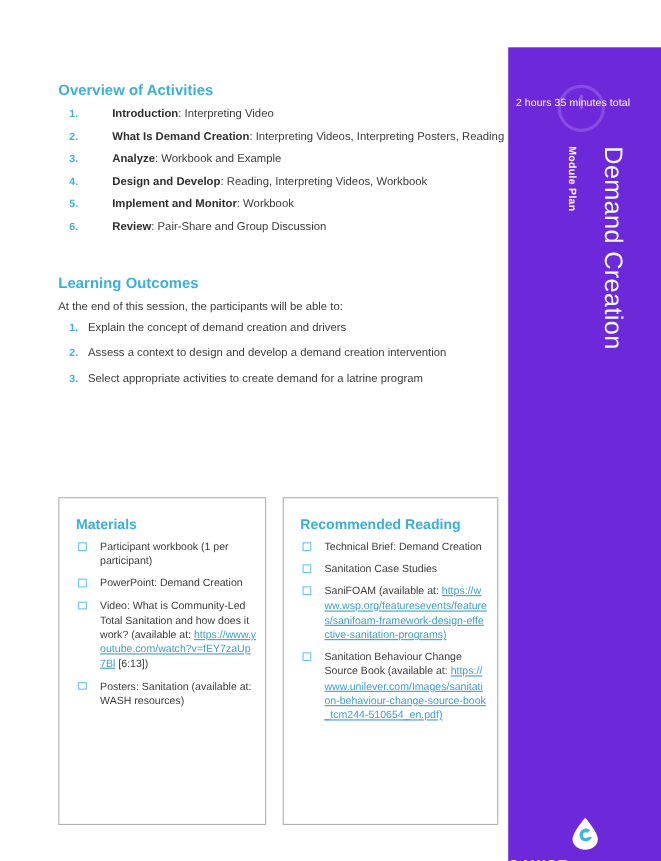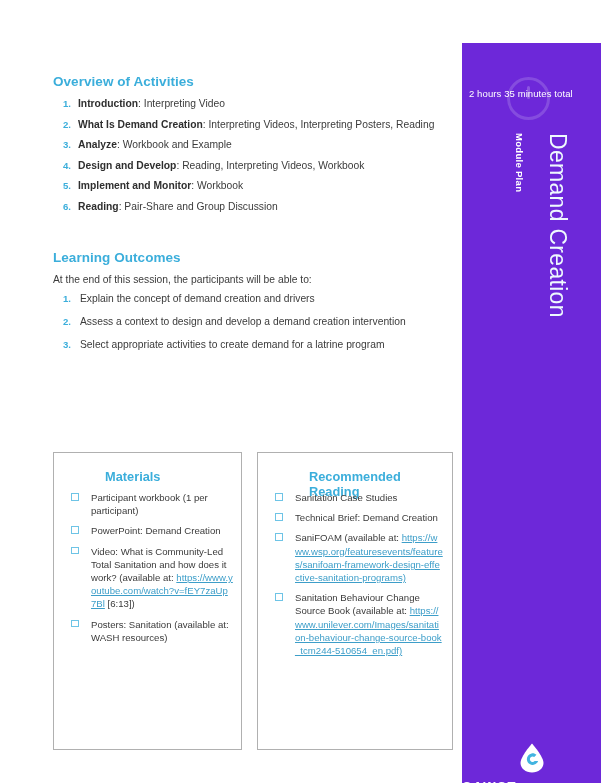--- a/index.html
+++ b/index.html
@@ -164,20 +164,21 @@
     top: 0;
     width: 14px;
     text-align: right;
     color: #3baedb;
     font-weight: bold;
     font-size: 9.6px;
   }
   .num-list li .lead {
     font-weight: bold;
     color: #2f2f2f;
+    margin-left: 24px;
   }
 
   #overview-list { top: 97px; }
 
   .lo-heading {
     position: absolute;
     left: 53px;
     top: 250px;
   }
   .lo-intro {
@@ -210,21 +211,20 @@
     width: 196px;
     height: 298px;
   }
   .box-heading {
     position: absolute;
     left: 15px;
     top: 16px;
     color: #3baedb;
     font-size: 12.8px;
     font-weight: bold;
-    margin-left: 36px;
   }
   .check-list {
     position: absolute;
     left: 15px;
     top: 38px;
     right: 8px;
     margin: 0;
     padding: 0;
     list-style: none;
   }
@@ -259,21 +259,21 @@
   <div class="content">
 
     <div class="section-heading ov-heading">Overview of Activities</div>
 
     <ol class="num-list" id="overview-list">
         <li><span class="num">1.</span><span class="lead">Introduction</span><span>: Interpreting Video</span></li>
         <li><span class="num">2.</span><span class="lead">What Is Demand Creation</span><span>: Interpreting Videos, Interpreting Posters, Reading</span></li>
         <li><span class="num">3.</span><span class="lead">Analyze</span><span>: Workbook and Example</span></li>
         <li><span class="num">4.</span><span class="lead">Design and Develop</span><span>: Reading, Interpreting Videos, Workbook</span></li>
         <li><span class="num">5.</span><span class="lead">Implement and Monitor</span><span>: Workbook</span></li>
-        <li><span class="num">6.</span><span class="lead">Reading</span><span>: Pair-Share and Group Discussion</span></li>
+        <li><span class="num">6.</span><span class="lead">Review</span><span>: Pair-Share and Group Discussion</span></li>
       </ol>
 
     <div class="section-heading lo-heading">Learning Outcomes</div>
 
     <div class="lo-intro">At the end of this session, the participants will be able to:</div>
 
     <ol class="num-list" id="outcomes-list">
         <li><span class="num">1.</span><span>Explain the concept of demand creation and drivers</span></li>
         <li><span class="num">2.</span><span>Assess a context to design and develop a demand creation intervention</span></li>
         <li><span class="num">3.</span><span>Select appropriate activities to create demand for a latrine program</span></li>
@@ -285,22 +285,22 @@
           <li><span class="cbox"></span><span>Participant workbook (1 per participant)</span></li>
           <li><span class="cbox"></span><span>PowerPoint: Demand Creation</span></li>
           <li><span class="cbox"></span><span>Video: What is Community-Led Total Sanitation and how does it work? (available at: </span><span class="link">https://www.youtube.com/watch?v=fEY7zaUp7Bl</span><span> [6:13])</span></li>
           <li><span class="cbox"></span><span>Posters: Sanitation (available at: WASH resources)</span></li>
         </ul>
     </div>
 
     <div class="box" id="reading-box">
       <div class="box-heading">Recommended Reading</div>
       <ul class="check-list" id="reading-list">
+          <li><span class="cbox"></span><span>Technical Brief: Demand Creation</span></li>
           <li><span class="cbox"></span><span>Sanitation Case Studies</span></li>
-          <li><span class="cbox"></span><span>Technical Brief: Demand Creation</span></li>
           <li><span class="cbox"></span><span>SaniFOAM (available at: </span><span class="link">https://www.wsp.org/featuresevents/features/sanifoam-framework-design-effective-sanitation-programs)</span></li>
           <li><span class="cbox"></span><span>Sanitation Behaviour Change Source Book (available at: </span><span class="link">https://www.unilever.com/Images/sanitation-behaviour-change-source-book_tcm244-510654_en.pdf)</span></li>
         </ul>
     </div>
 
   </div>
 
   <div class="sidebar">
 
     <div class="clock-icon">

